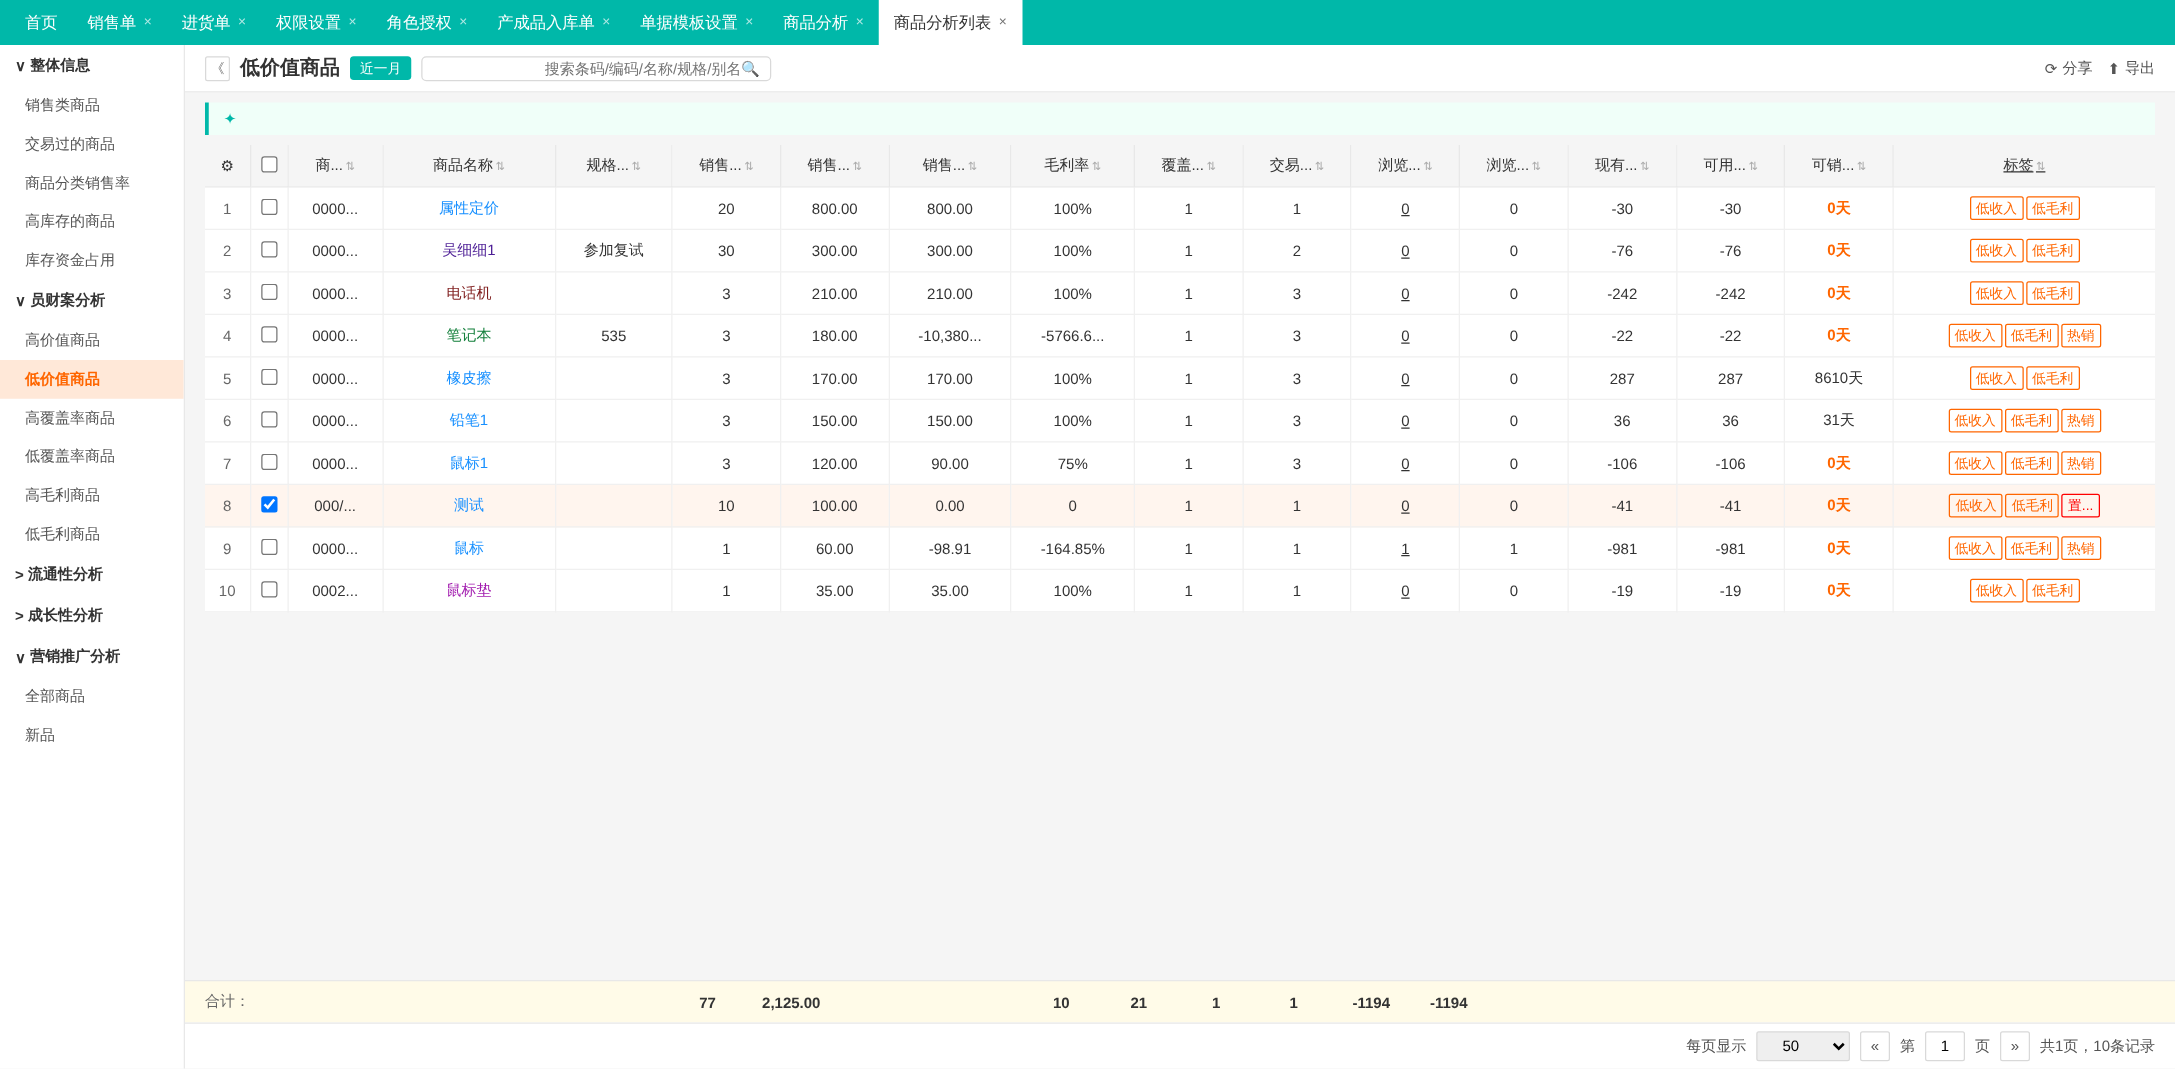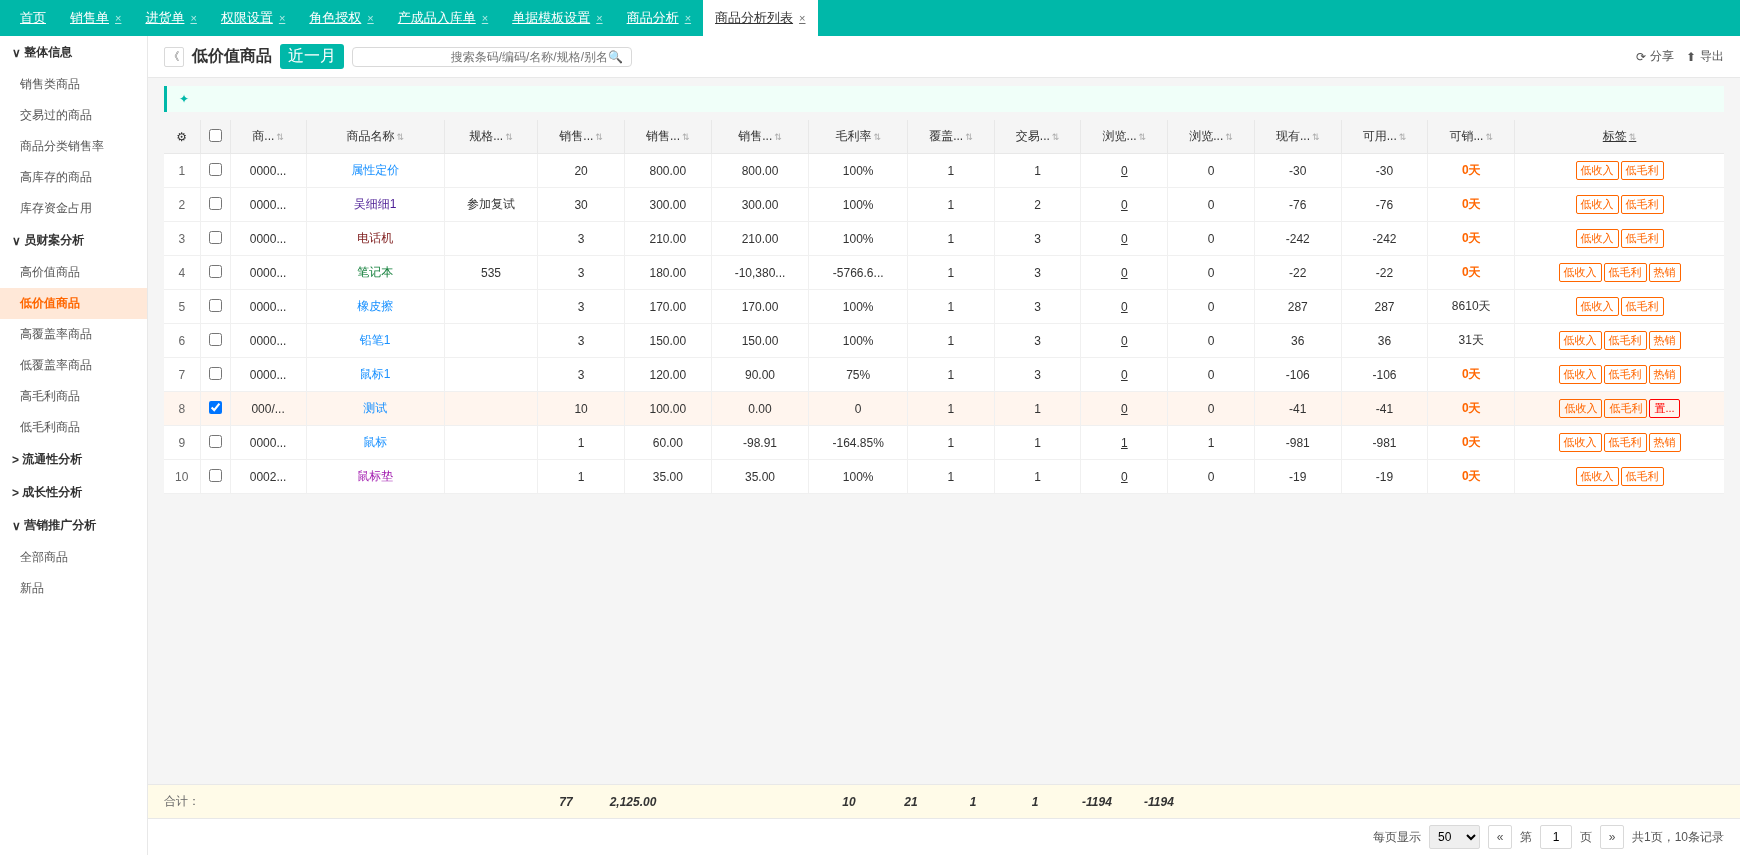--- a/index.html
+++ b/index.html
@@ -1,40 +1,40 @@
 <!DOCTYPE html>
 <html><head>
   <meta charset="utf-8">
   <style>
     * { box-sizing: border-box; margin: 0; padding: 0; font-family: 'Microsoft YaHei', SimHei, sans-serif; font-size: 12px; }
     body { background: #f5f5f5; color: #333; height: 855px; overflow: hidden; }
     
     
     .top-nav { background: #00b8a9; display: flex; align-items: center; height: 36px; padding: 0 8px; }
-    .nav-item { color: #fff; padding: 16px 12px; height: 36px; display: flex; align-items: center; cursor: pointer; font-size: 13px; white-space: nowrap; text-decoration: underline; }
+    .nav-item { color: #fff; padding: 16px 12px; height: 36px; display: flex; align-items: center; cursor: pointer; font-size: 13px; white-space: nowrap; }
     .nav-item.active { background: #fff; color: #333; }
     .nav-item .close-x { margin-left: 6px; font-size: 11px; opacity: 0.7; }
     
     
     .main-layout { display: flex; height: calc(855px - 36px); }
     
     
     .sidebar { width: 148px; background: #fff; border-right: 1px solid #e8e8e8; overflow-y: auto; flex-shrink: 0; }
     .sidebar-group { }
     .sidebar-group-title { padding: 8px 12px; color: #333; font-weight: bold; font-size: 12px; display: flex; align-items: center; cursor: pointer; }
     .sidebar-item { padding: 7px 12px 7px 20px; color: #555; cursor: pointer; font-size: 12px; }
     .sidebar-item.active { background: #ffe8d8; color: #f60; font-weight: bold; }
     
     
     .content { flex: 1; display: flex; flex-direction: column; overflow: hidden; }
     
     
     .page-header { background: #fff; padding: 8px 16px; display: flex; align-items: center; border-bottom: 1px solid #e8e8e8; gap: 8px; }
     .page-title { font-size: 16px; font-weight: bold; color: #333; }
-    .tag-btn { background: #00b8a9; color: #fff; border: none; border-radius: 3px; padding: 2px 8px; font-size: 16px; cursor: pointer; }
+    .tag-btn { background: #00b8a9; color: #fff; border: none; border-radius: 3px; padding: 2px 8px; font-size: 11px; cursor: pointer; }
     .search-box { display: flex; align-items: center; border: 1px solid #d9d9d9; border-radius: 4px; padding: 2px 8px; flex: 1; max-width: 280px; }
     .search-box input { border: none; outline: none; font-size: 12px; width: 100%; background: transparent; text-align: right; }
     .search-icon { color: #999; cursor: pointer; }
     .header-actions { margin-left: auto; display: flex; gap: 12px; }
     .action-btn { color: #555; cursor: pointer; font-size: 12px; display: flex; align-items: center; gap: 4px; }
     .collapse-btn { width: 20px; height: 20px; border: 1px solid #d9d9d9; border-radius: 2px; display: flex; align-items: center; justify-content: center; cursor: pointer; font-size: 11px; color: #666; }
     
     
     .alert-bar { background: #f0fff9; border-left: 3px solid #00b8a9; margin: 8px 16px; padding: 6px 12px; color: #555; font-size: 12px; display: flex; align-items: center; gap: 6px; }
     .alert-icon { color: #00b8a9; }
@@ -53,28 +53,28 @@
     .tag-orange { color: #f60; border: 1px solid #f60; }
     .tag-red { color: #f00; border: 1px solid #f00; }
     .underline { text-decoration: underline; cursor: pointer; }
     .zero-days { color: #f60; font-weight: bold; }
     .days-normal { color: #333; }
     .checkbox-cell { width: 30px; }
     
     
     .table-footer { background: #fffbe8; border-top: 1px solid #e8e8e8; padding: 8px 16px; display: flex; align-items: center; }
     .footer-label { color: #666; margin-right: 20px; }
-    .footer-cells { display: flex; gap: 12px; flex: 1; font-style: italic; }
+    .footer-cells { display: flex; gap: 12px; flex: 1; }
     .footer-cell { padding: 0 6px; color: #333; font-weight: bold; text-align: center; }
     
     
     .pagination-bar { background: #fff; border-top: 1px solid #e8e8e8; padding: 6px 16px; display: flex; align-items: center; justify-content: flex-end; gap: 8px; font-size: 12px; color: #555; }
     .page-btn { width: 24px; height: 24px; border: 1px solid #d9d9d9; border-radius: 2px; display: flex; align-items: center; justify-content: center; cursor: pointer; font-size: 12px; }
     .page-input { width: 32px; height: 24px; border: 1px solid #d9d9d9; border-radius: 2px; text-align: center; font-size: 12px; }
-    .per-page-select { height: 24px; border: 1px solid #d9d9d9; border-radius: 2px; font-size: 12px; padding: 0 4px; }
+    .per-page-select { height: 24px; border: 1px solid #d9d9d9; border-radius: 2px; font-size: 12px; padding: 0 16px; }
     
     
     ::-webkit-scrollbar { width: 6px; height: 6px; }
     ::-webkit-scrollbar-thumb { background: #ccc; border-radius: 3px; }
     ::-webkit-scrollbar-track { background: #f5f5f5; }
     .num-col { color: #666; }
   </style>
 </head>
 <body>
 

